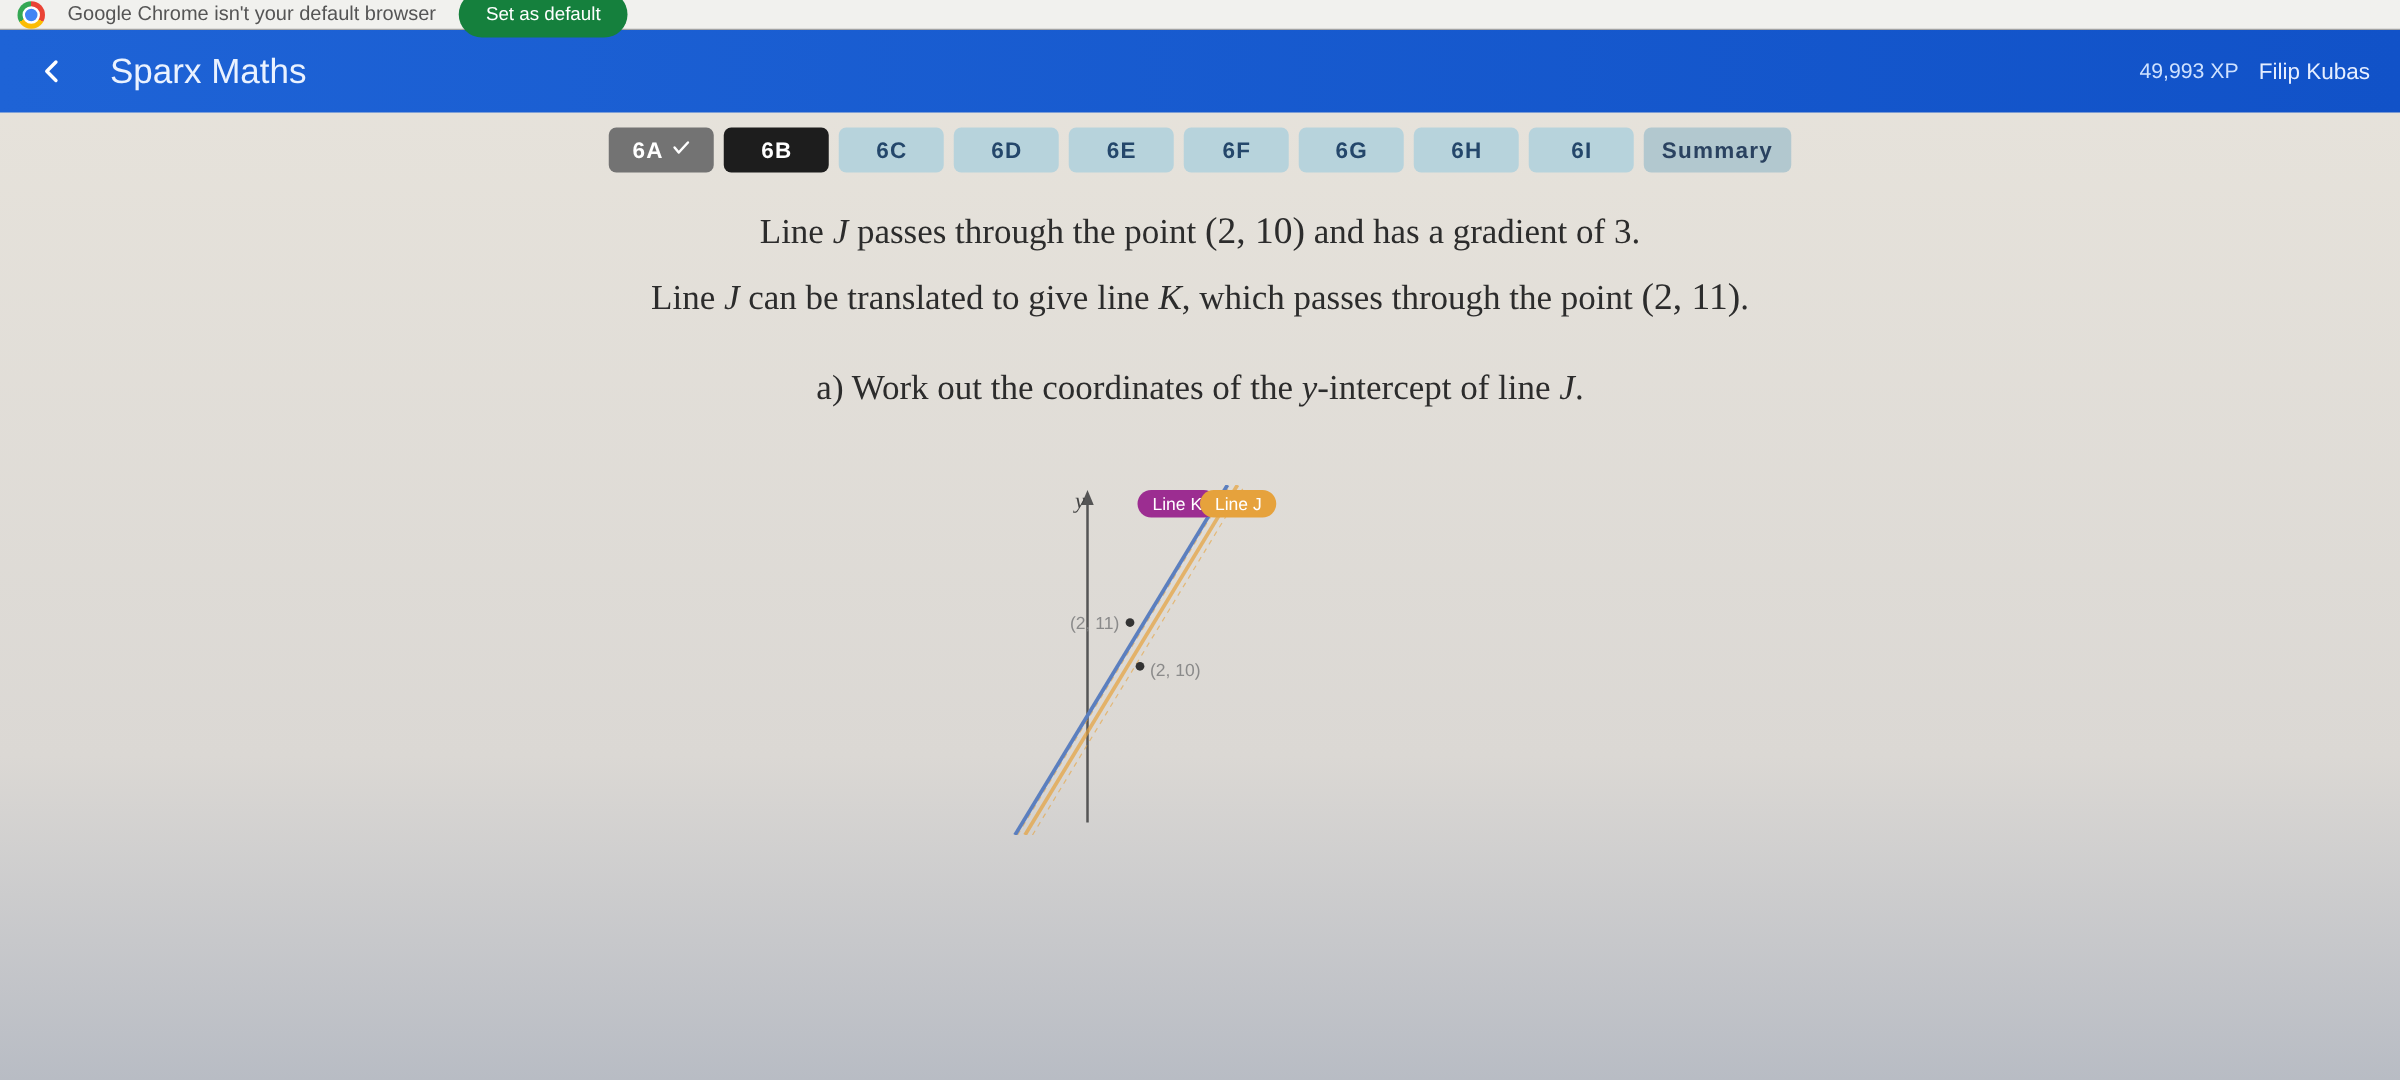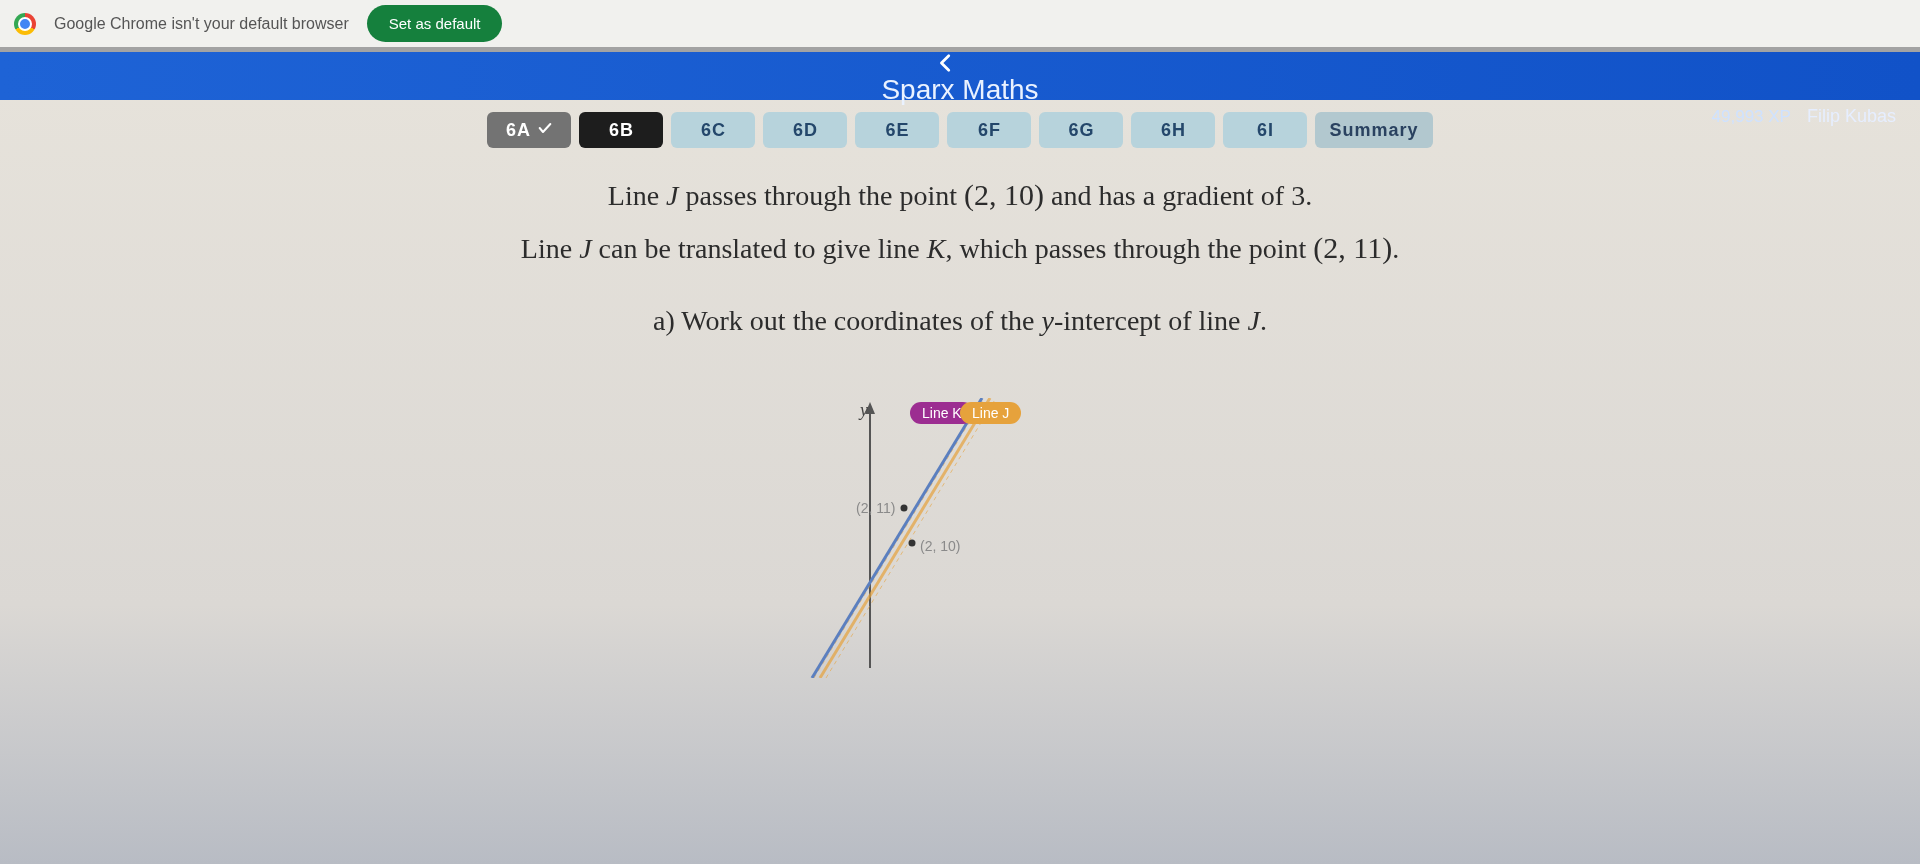--- a/index.html
+++ b/index.html
@@ -12,22 +12,22 @@
     position: relative;
   }
 
   
   .chrome-banner {
     display: flex;
     align-items: center;
     gap: 18px;
     padding: 6px 14px;
     background: #f1f1ee;
-    border-bottom: 5px solid #a3a3a3;
-    height: 52px;
+    border-bottom: 1px solid #a3a3a3;
+    height: 24px;
   }
   .chrome-icon {
     width: 22px; height: 22px;
     border-radius: 50%;
     background: conic-gradient(#ea4335 0 120deg, #fbbc05 120deg 240deg, #34a853 240deg 360deg);
     position: relative;
   }
   .chrome-icon::after {
     content: "";
     position: absolute;
@@ -48,22 +48,21 @@
     cursor: pointer;
   }
 
   
   .sparx-header {
     background: linear-gradient(90deg, #1e63d6 0%, #1152c8 100%);
     color: #fff;
     display: flex;
     align-items: center;
     padding: 0 24px;
-    height: 48px;
-    flex-direction: column;
+    height: 66px;
   }
   .back-chevron {
     width: 36px; height: 36px;
     display: flex; align-items: center; justify-content: center;
     cursor: pointer;
     margin-right: 28px;
   }
   .back-chevron svg { stroke: #fff; }
   .sparx-title {
     font-size: 28px;

